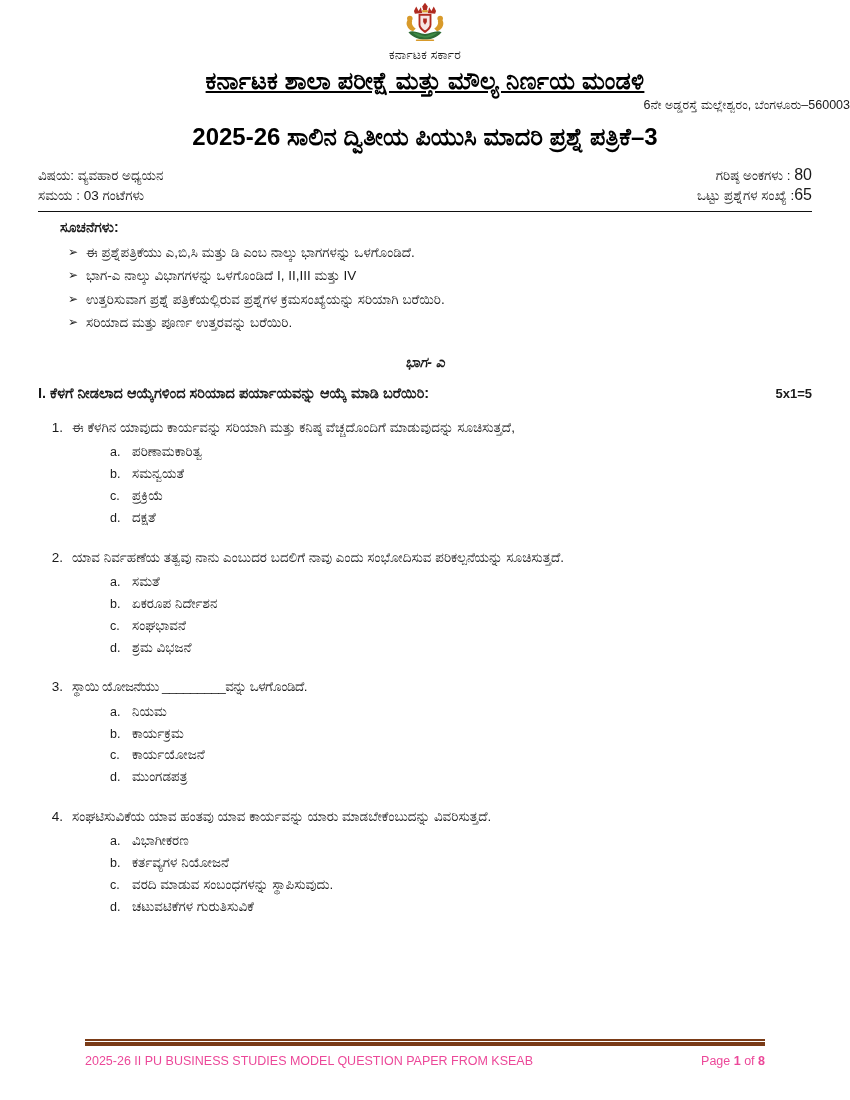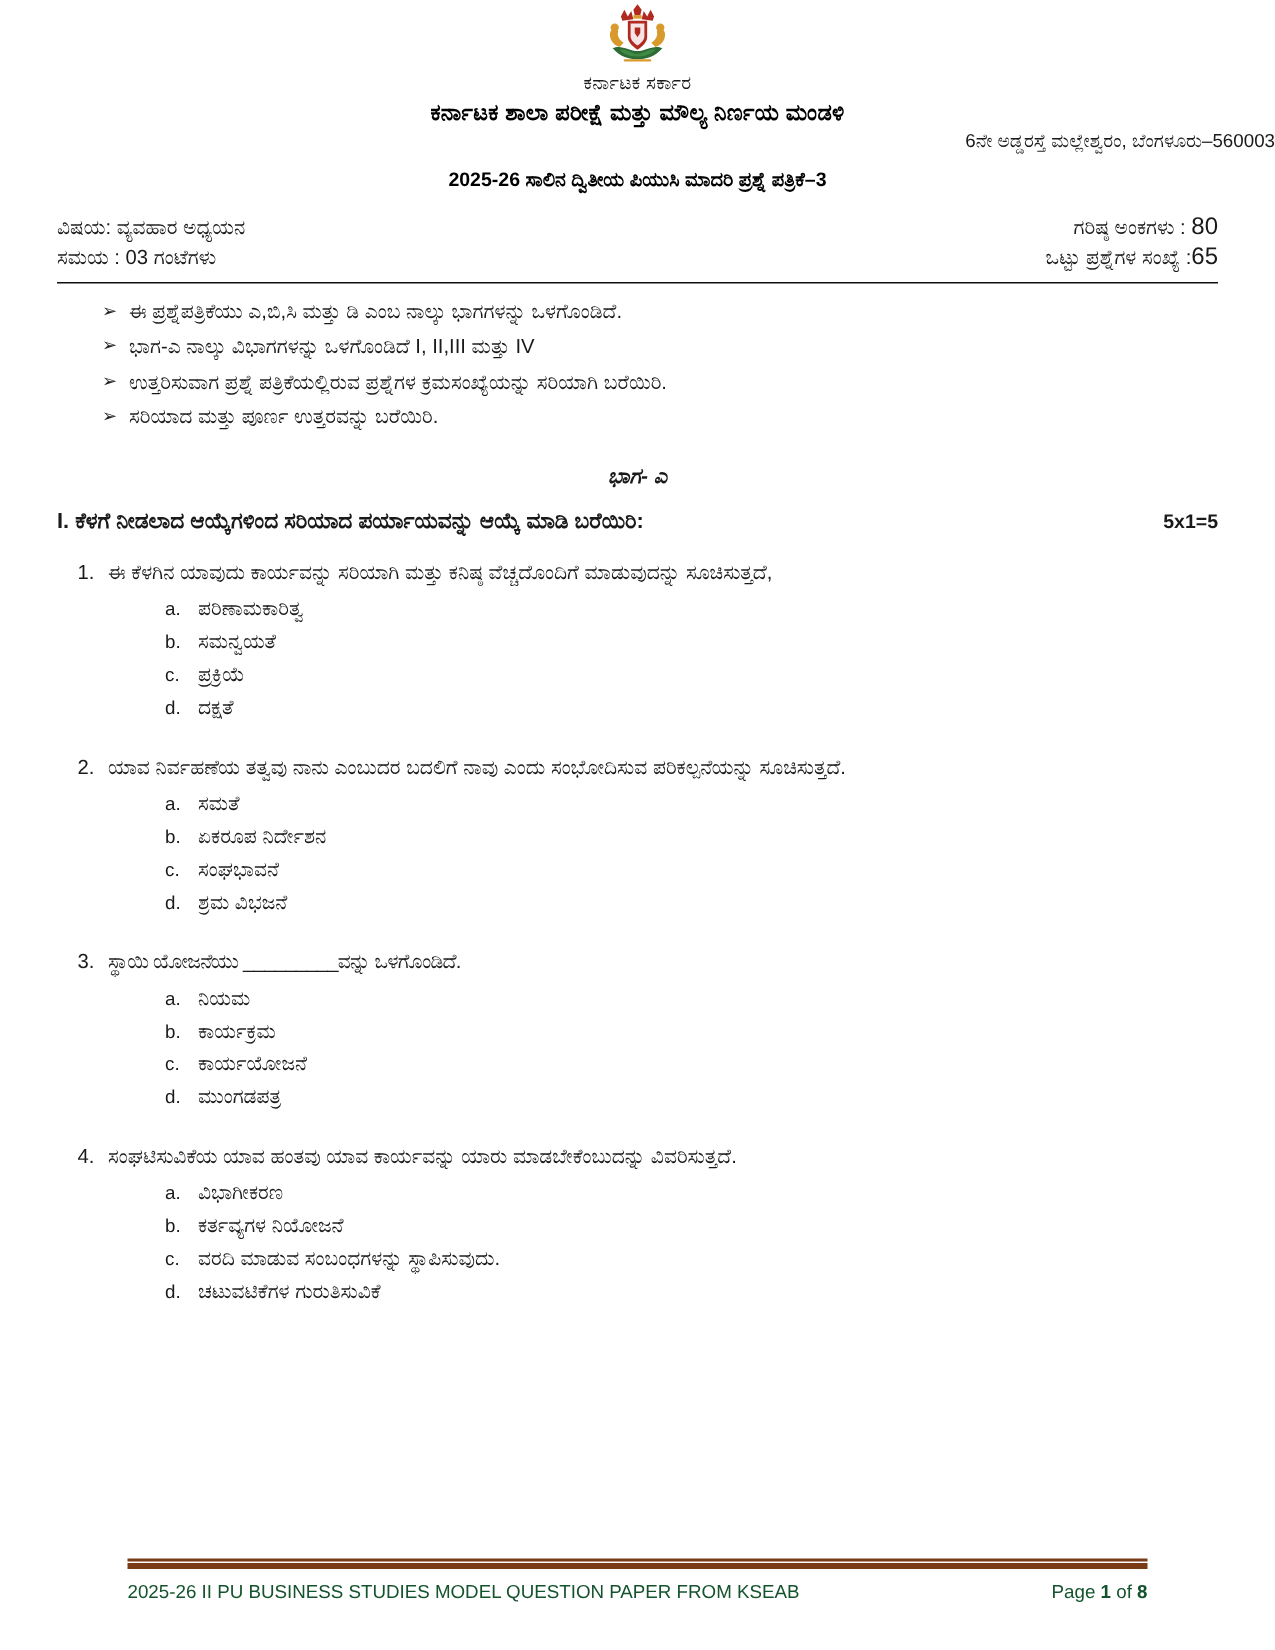--- a/index.html
+++ b/index.html
@@ -31,34 +31,35 @@
     margin: 0 auto 2px auto;
     display: block;
   }
   .gov-line {
     font-size: 12.5px;
     letter-spacing: .2px;
     margin: 1px 0 4px 0;
     color: #1a1a1a;
   }
   .board-title {
-    font-size: 15px;
+    font-size: 24px;
     font-weight: bold;
     letter-spacing: .2px;
     margin: 2px 0 3px 0;
     color: #000;
+    text-decoration: underline;
   }
   .address-line {
     font-size: 12.5px;
     margin: 0 0 10px 0;
     color: #1a1a1a;
     text-align: right;
   }
   .paper-title {
-    font-size: 13px;
+    font-size: 24px;
     font-weight: bold;
     margin: 6px 0 14px 0;
     color: #000;
   }
 
   
   .meta {
     margin: 0 38px;
     font-size: 13.5px;
   }
@@ -183,21 +184,21 @@
     height: 4px;
     background: #7a3b17;
     margin: 0 85px 0 85px;
   }
   .footer-row {
     display: flex;
     justify-content: space-between;
     align-items: flex-end;
     margin: 8px 85px 0 85px;
     font-size: 12.5px;
-    color: #14532d;
+    color: #ec4899;
   }
   .footer-page b { font-weight: bold; }
 </style>
 </head>
 <body>
 
 <div class="page">
 
   <div class="header">
 
@@ -239,20 +240,21 @@
     <div class="meta-row">
       <div class="meta-left">ಸಮಯ : 03 ಗಂಟೆಗಳು</div>
       <div class="meta-right">
         <span>ಒಟ್ಟು ಪ್ರಶ್ನೆಗಳ ಸಂಖ್ಯೆ :</span><span class="meta-num">65</span>
       </div>
     </div>
   </div>
   <hr class="rule">
 
   <div class="instructions">
+    <div class="instr-title">ಸೂಚನೆಗಳು:</div>
     <ul class="instr-list">
       <li class="instr-item">
         <span class="bullet">➢</span>
         <span class="instr-text">ಈ ಪ್ರಶ್ನೆಪತ್ರಿಕೆಯು ಎ,ಬಿ,ಸಿ ಮತ್ತು ಡಿ ಎಂಬ ನಾಲ್ಕು ಭಾಗಗಳನ್ನು ಒಳಗೊಂಡಿದೆ.</span>
       </li>
       <li class="instr-item">
         <span class="bullet">➢</span>
         <span class="instr-text">ಭಾಗ-ಎ ನಾಲ್ಕು ವಿಭಾಗಗಳನ್ನು ಒಳಗೊಂಡಿದೆ I, II,III  ಮತ್ತು IV</span>
       </li>
       <li class="instr-item">

